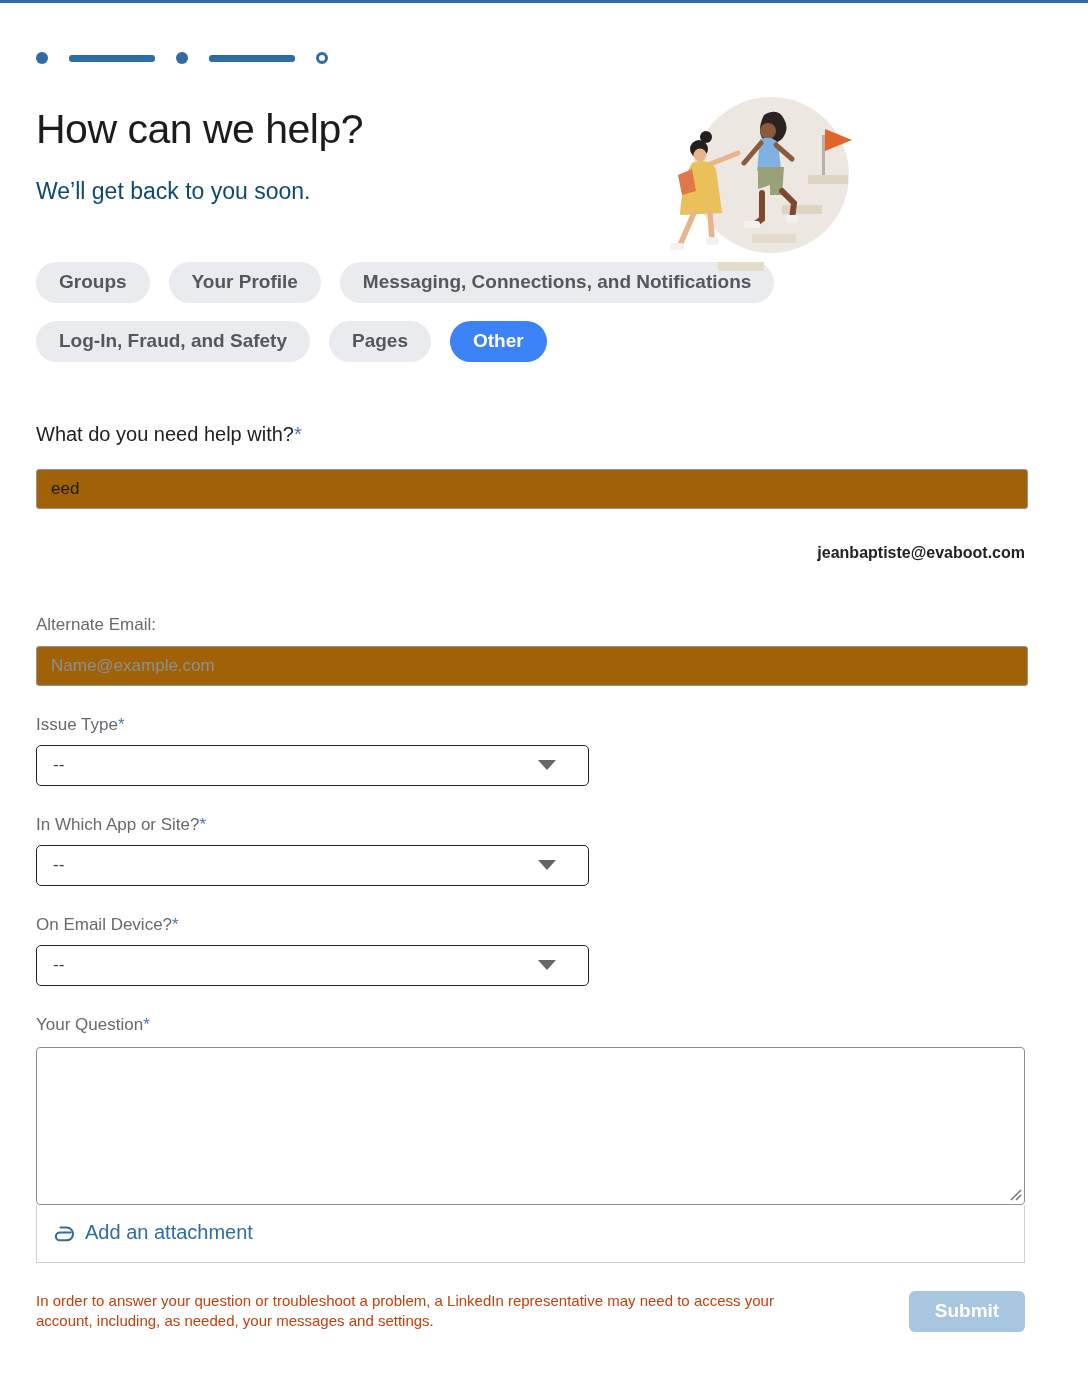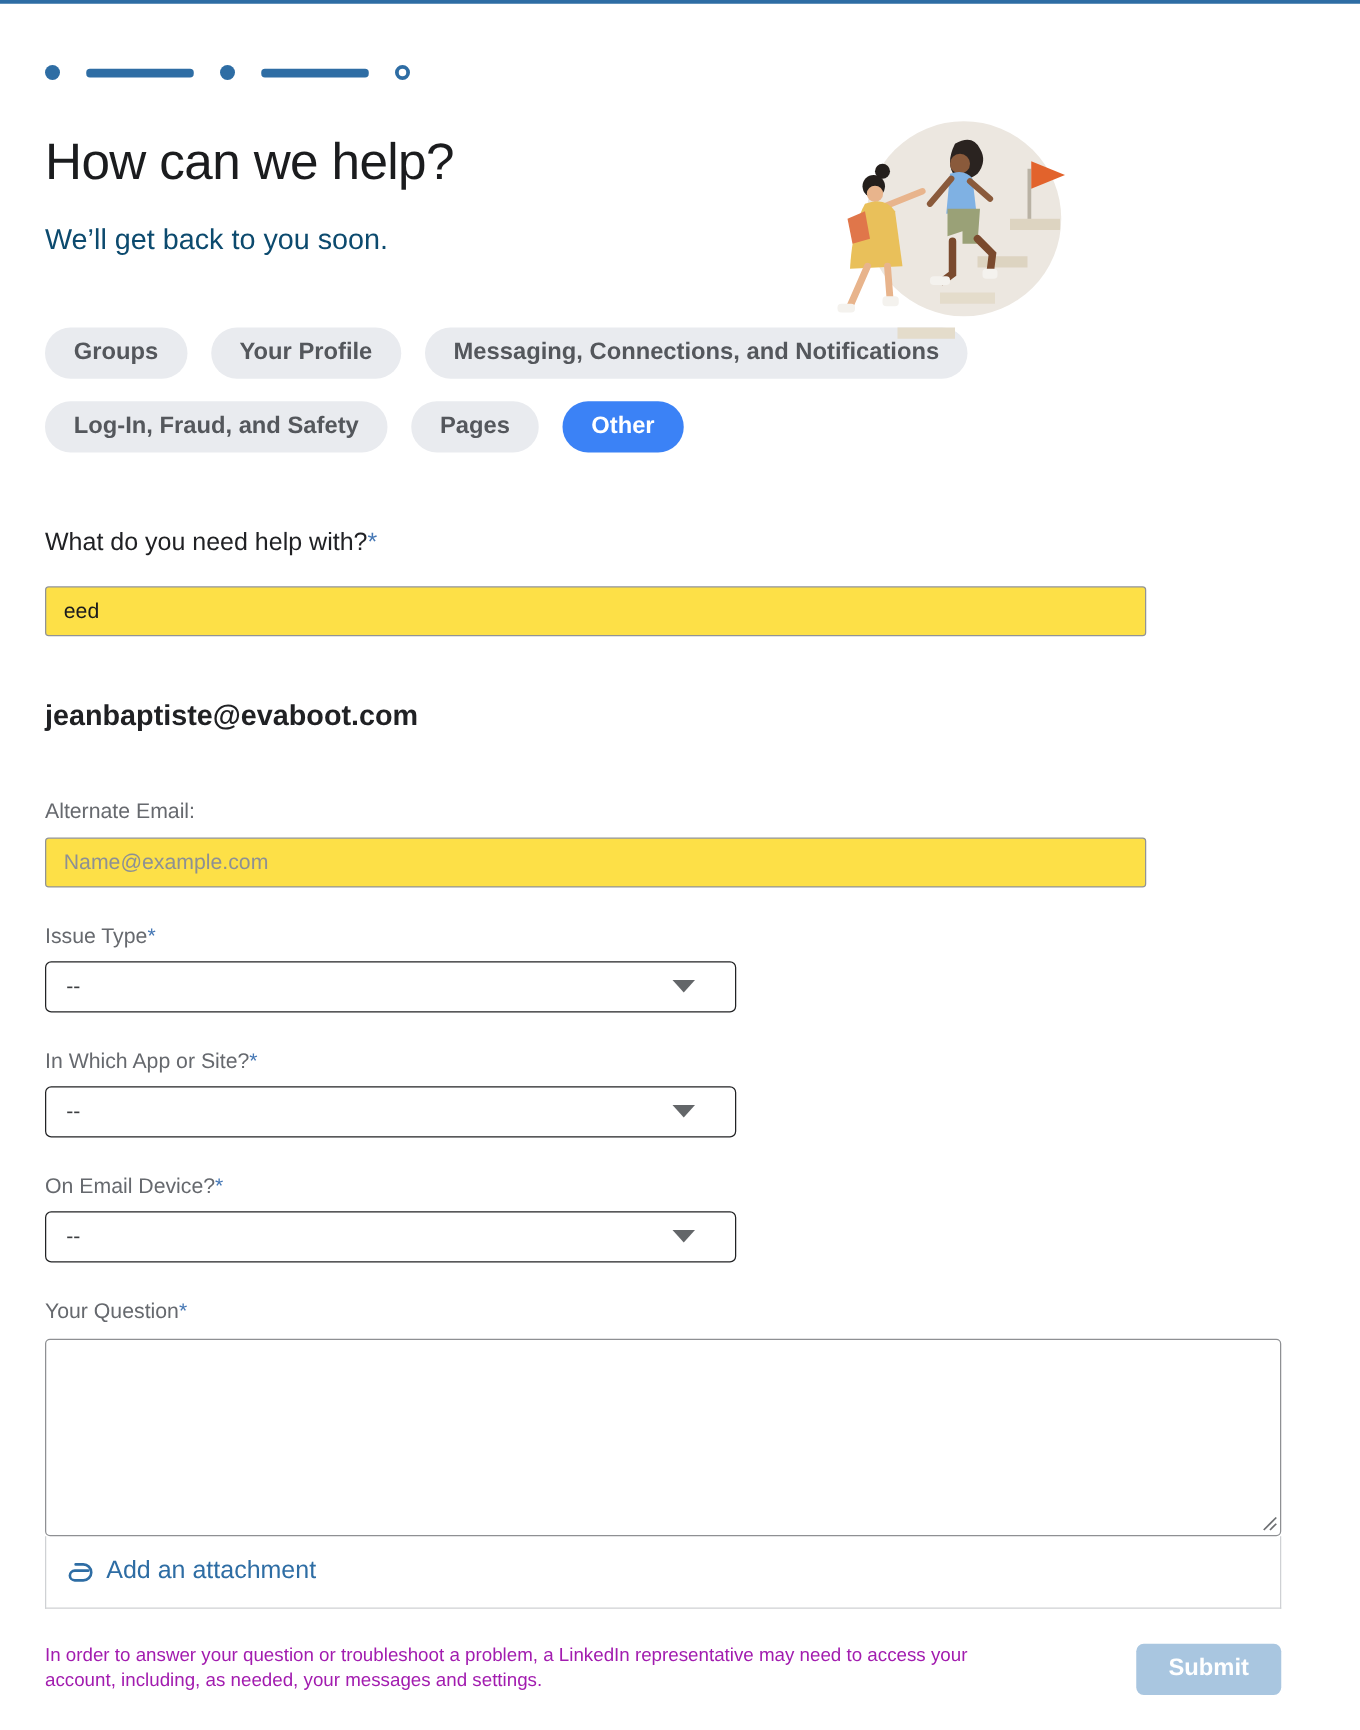--- a/index.html
+++ b/index.html
@@ -93,38 +93,39 @@
   }
   
   .field-label-lg {
     margin-top: 61px;
     font-size: 20px;
     color: #202124;
   }
   .req { color: #4678b5; }
   .text-input {
     display: block;
-    width: 881px;
+    width: 992px;
     height: 40px;
     margin-top: 23px;
     border: 1px solid #919396;
     border-radius: 3px;
     font-family: inherit;
     font-size: 17px;
     color: #1a1b1d;
     padding: 0 14px;
     outline: none;
-    background: #fde047;
+    background: #a16207;
   }
   .text-input::placeholder { color: #8d9094; }
   .account-email {
-    margin-top: 50px;
-    font-size: 23px;
+    margin-top: 35px;
+    font-size: 16px;
     font-weight: 700;
     color: #202124;
+    text-align: right;
   }
   .field-label-sm {
     margin-top: 53px;
     font-size: 17px;
     color: #66696e;
   }
   .field-label-sm.tight { margin-top: 29px; }
   .text-input.alt { margin-top: 11px; }
   
   .select {
@@ -196,21 +197,21 @@
   .footer-row {
     margin-top: 28px;
     width: 989px;
     display: flex;
     justify-content: space-between;
     align-items: flex-start;
   }
   .disclaimer {
     font-size: 15px;
     line-height: 1.38;
-    color: #a21caf;
+    color: #c2410c;
     max-width: 760px;
     font-stretch: condensed;
   }
   .submit-btn {
     background: #a9c6e0;
     color: #ffffff;
     border: none;
     border-radius: 6px;
     width: 116px;
     height: 41px;

